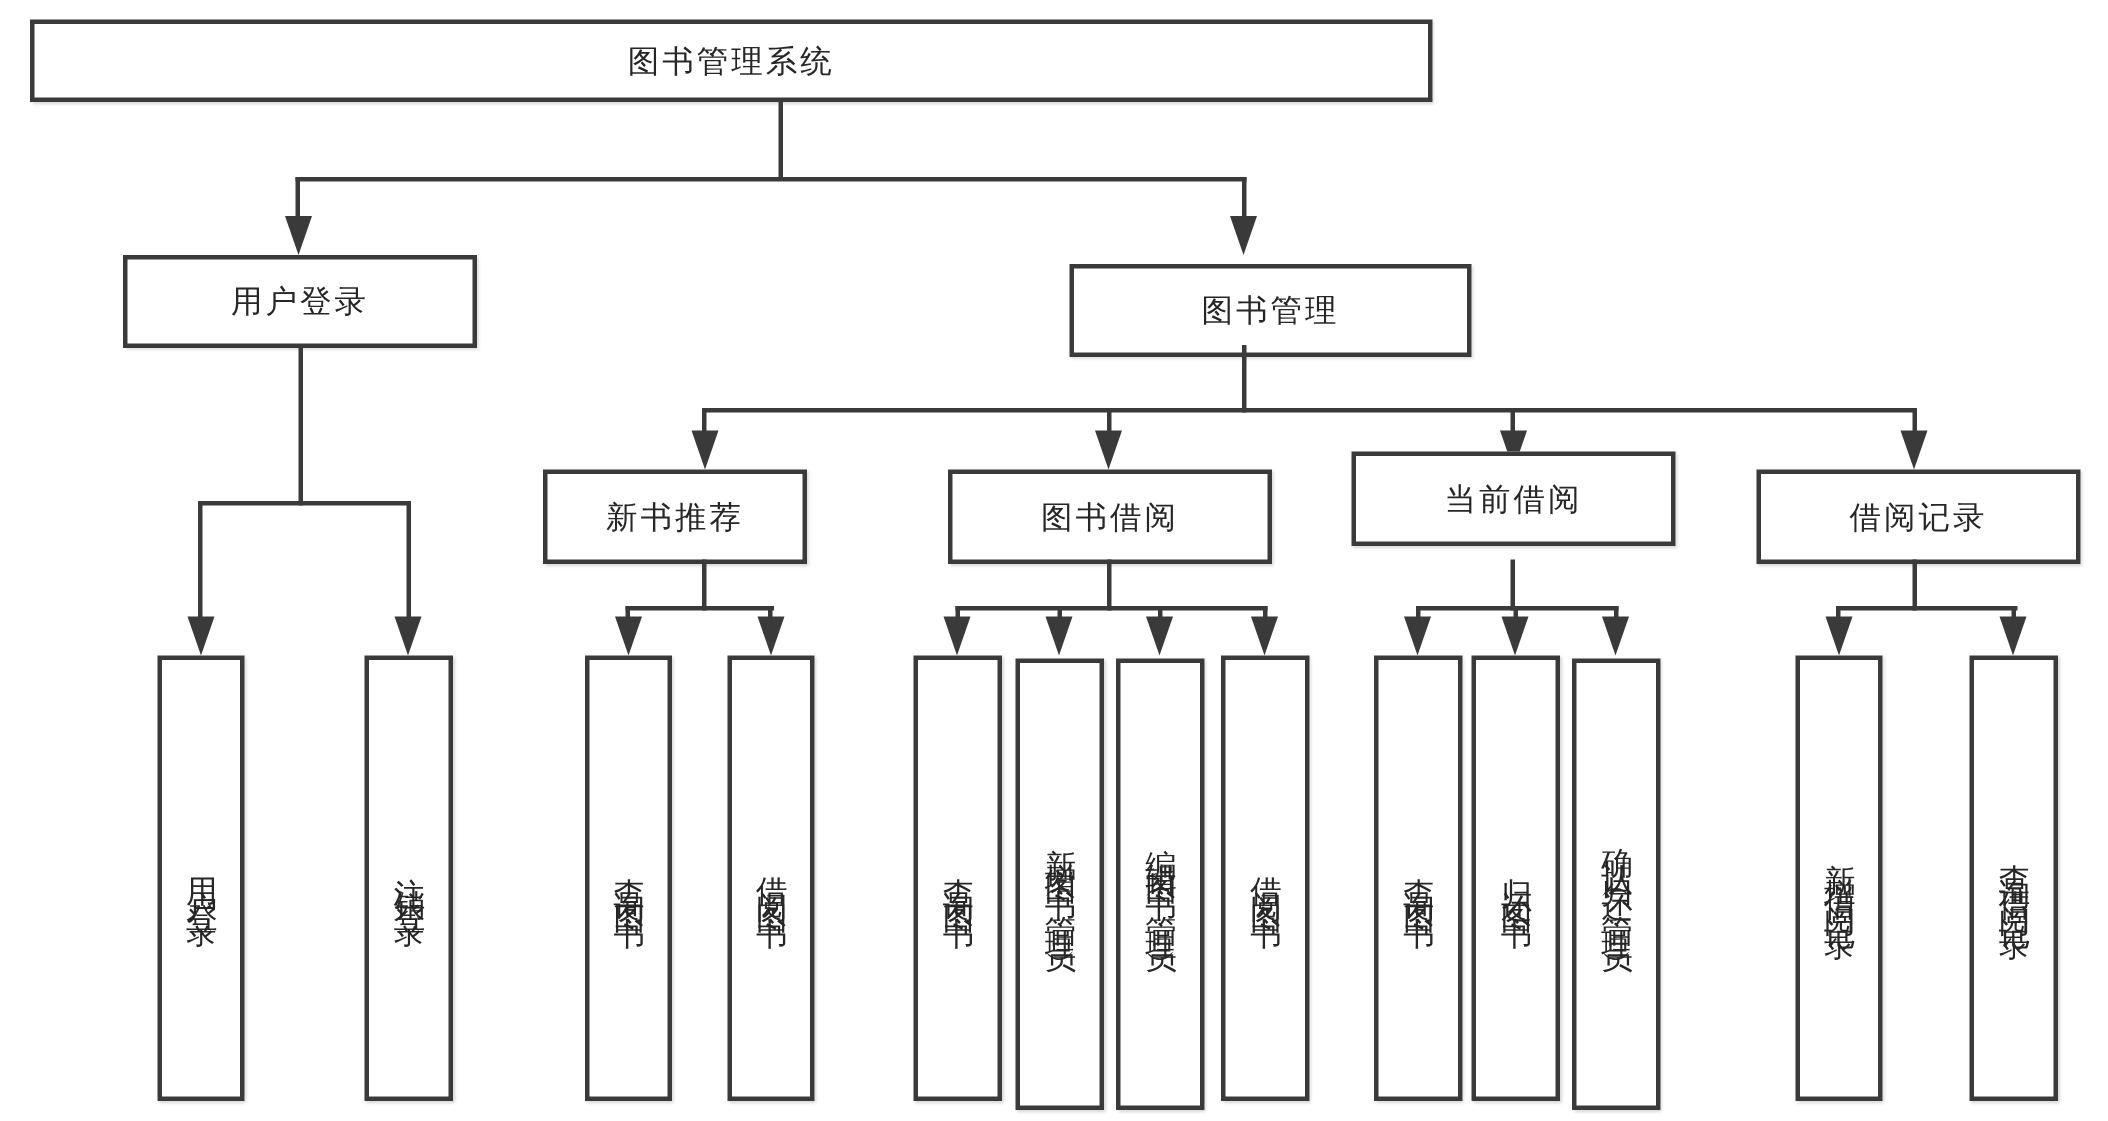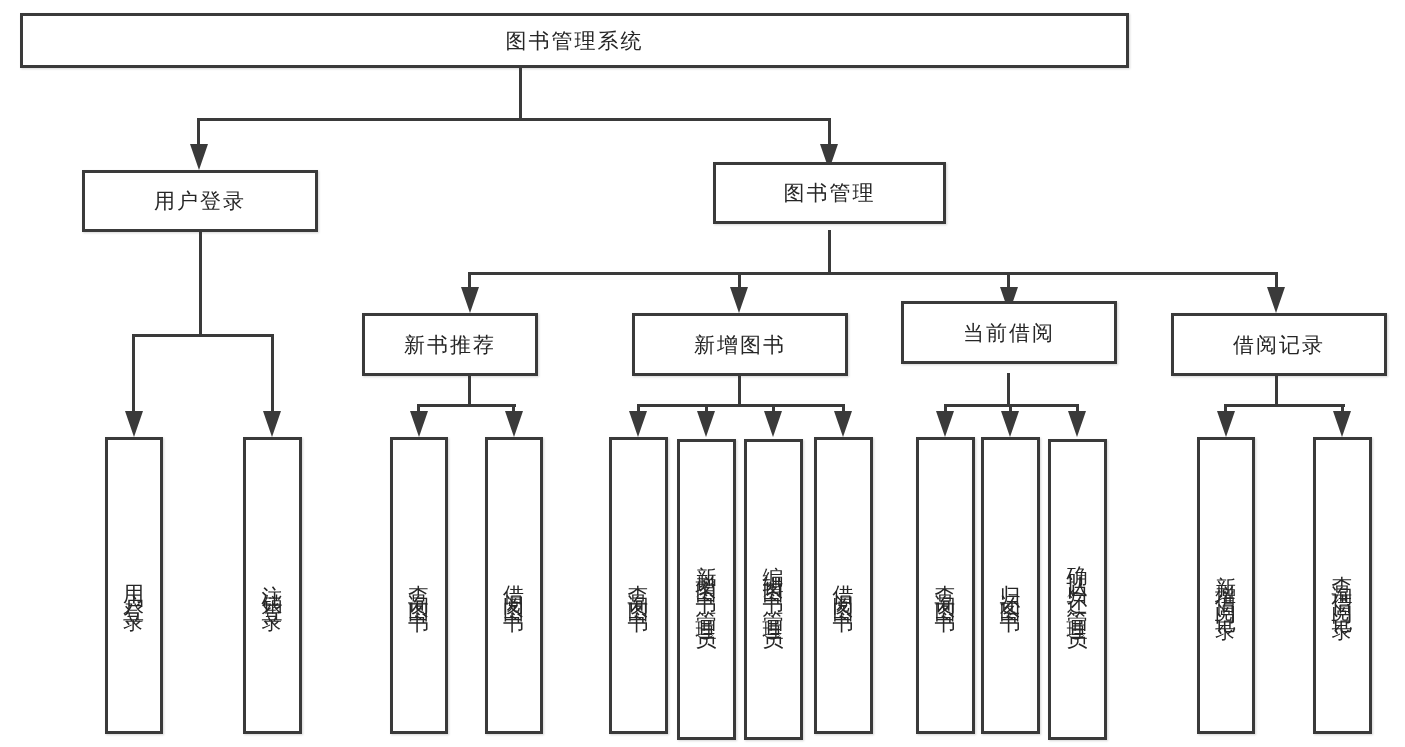--- a/index.html
+++ b/index.html
@@ -58,35 +58,35 @@
     letter-spacing:1px;
     text-shadow:0 0 3px #ffffff;
     white-space:nowrap;
   }
 </style>
 </head>
 <body>
 
 <div class="canvas">
 
-  <div class="node" style="left:20px;top:13px;width:1109px;height:55px">
+  <div class="node" style="left:20px;top:13px;width:935px;height:55px">
     <span class="label">图书管理系统</span>
   </div>
 
   <div class="vl" style="left:519px;top:68px;height:51px"></div>
   <div class="hl" style="left:197px;top:118px;width:634px"></div>
   <div class="vl" style="left:197px;top:118px;height:28px"></div>
   <div class="arrow" style="left:190px;top:144px"></div>
   <div class="vl" style="left:828px;top:118px;height:28px"></div>
   <div class="arrow" style="left:820px;top:144px"></div>
 
   <div class="node" style="left:82px;top:170px;width:236px;height:62px">
     <span class="label">用户登录</span>
   </div>
-  <div class="node" style="left:713px;top:162px;width:233px;height:62px">
+  <div class="node" style="left:713px;top:176px;width:268px;height:62px">
     <span class="label">图书管理</span>
   </div>
 
   <div class="vl" style="left:199px;top:230px;height:107px"></div>
   <div class="hl" style="left:132px;top:334px;width:142px"></div>
   <div class="vl" style="left:132px;top:334px;height:79px"></div>
   <div class="arrow" style="left:125px;top:411px"></div>
   <div class="vl" style="left:271px;top:334px;height:79px"></div>
   <div class="arrow" style="left:263px;top:411px"></div>
 
@@ -98,21 +98,21 @@
   <div class="arrow" style="left:730px;top:287px"></div>
   <div class="vl" style="left:1007px;top:272px;height:17px"></div>
   <div class="arrow" style="left:1000px;top:287px"></div>
   <div class="vl" style="left:1275px;top:272px;height:17px"></div>
   <div class="arrow" style="left:1267px;top:287px"></div>
 
   <div class="node" style="left:362px;top:313px;width:176px;height:63px">
     <span class="label">新书推荐</span>
   </div>
   <div class="node" style="left:632px;top:313px;width:216px;height:63px">
-    <span class="label">新增图书</span>
+    <span class="label">图书借阅</span>
   </div>
   <div class="node" style="left:901px;top:301px;width:216px;height:63px">
     <span class="label">当前借阅</span>
   </div>
   <div class="node" style="left:1171px;top:313px;width:216px;height:63px">
     <span class="label">借阅记录</span>
   </div>
 
   <div class="vl" style="left:468px;top:373px;height:34px"></div>
   <div class="hl" style="left:417px;top:404px;width:99px"></div>

